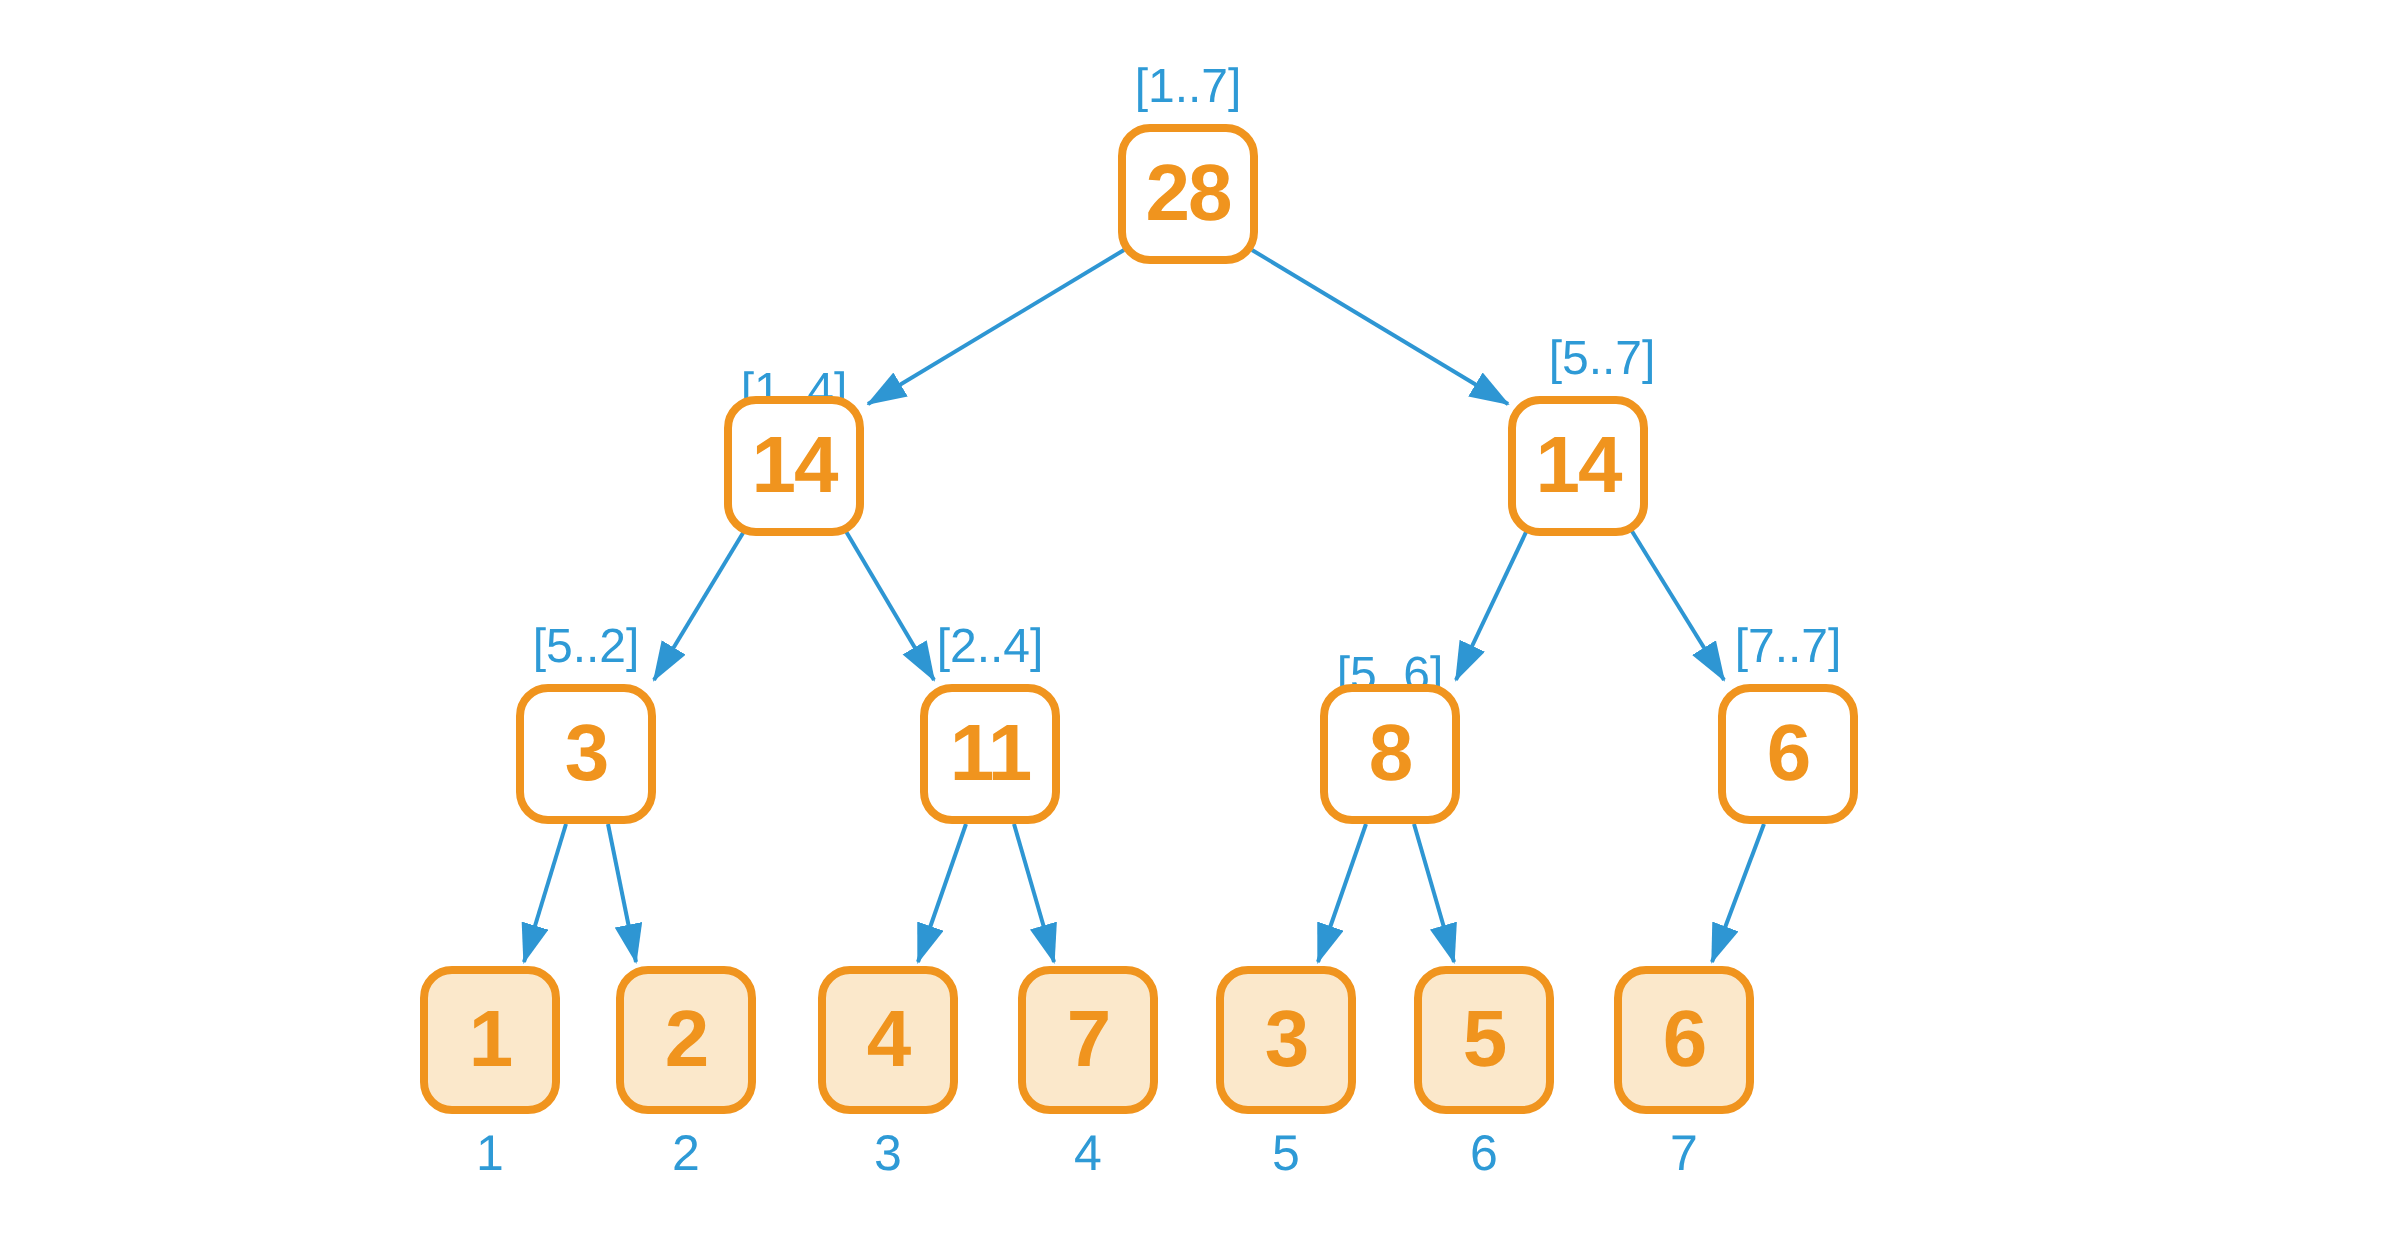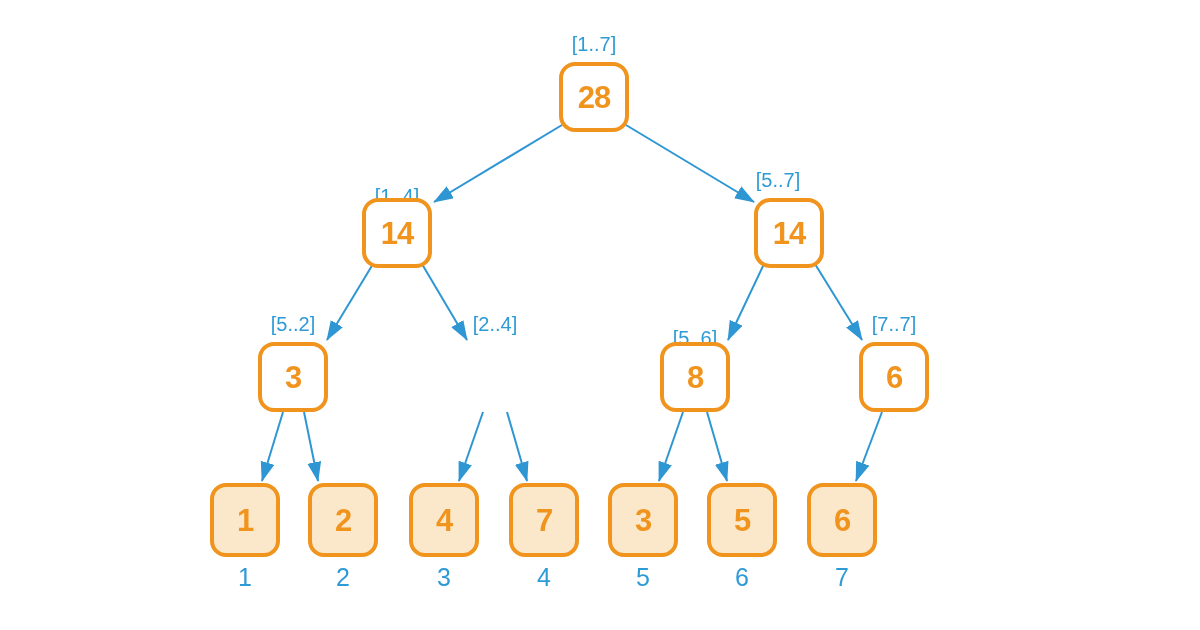--- a/index.html
+++ b/index.html
@@ -11,26 +11,26 @@
   #canvas { position:absolute; left:0; top:0; width:1200px; height:630px; }
   svg.edges { position:absolute; left:0; top:0; z-index:1; }
   .node {
     position:absolute; z-index:2; box-sizing:border-box;
     width:70px; height:70px;
     border:4px solid #F0941E; border-radius:16px; background:#ffffff;
     display:flex; align-items:center; justify-content:center;
   }
   .node.leaf { height:74px; background:#FBE8CB; }
   .val {
-    color:#F0941E; font-weight:bold; font-size:31px; line-height:1;
+    color:#F0941E; font-weight:bold; font-size:40px; line-height:1;
     letter-spacing:-1px;
   }
   .range {
     position:absolute; z-index:2; width:90px; height:26px; line-height:26px;
-    text-align:center; color:#2E9AD6; font-size:20px; font-weight:normal;
+    text-align:center; color:#2E9AD6; font-size:24px; font-weight:normal;
   }
   .idx {
     position:absolute; z-index:2; width:70px; height:30px; line-height:30px;
     text-align:center; color:#2E9AD6; font-size:25px; font-weight:normal;
   }
 </style>
 </head>
 <body>
 
 <div id="canvas">
@@ -53,37 +53,40 @@
       <line x1="483" y1="412" x2="459" y2="481" marker-end="url(#arrow)"></line>
       <line x1="507" y1="412" x2="527" y2="481" marker-end="url(#arrow)"></line>
       <line x1="683" y1="412" x2="659" y2="481" marker-end="url(#arrow)"></line>
       <line x1="707" y1="412" x2="727" y2="481" marker-end="url(#arrow)"></line>
       <line x1="882" y1="412" x2="856" y2="481" marker-end="url(#arrow)"></line>
     </g>
   </svg>
 
   <div class="range" style="left:549px;top:31px">[1..7]</div>
   <div class="range" style="left:352px;top:183px">[1..4]</div>
-  <div class="range" style="left:733px;top:167px">[5..7]</div>
+  <div class="range" style="left:756px;top:167px">[5..7]</div>
   <div class="range" style="left:248px;top:311px">[5..2]</div>
   <div class="range" style="left:450px;top:311px">[2..4]</div>
   <div class="range" style="left:650px;top:325px">[5..6]</div>
   <div class="range" style="left:849px;top:311px">[7..7]</div>
 
   <div class="node" style="left:559px;top:62px">
     <span class="val">28</span>
   </div>
   <div class="node" style="left:362px;top:198px">
     <span class="val">14</span>
   </div>
   <div class="node" style="left:754px;top:198px">
     <span class="val">14</span>
   </div>
   <div class="node" style="left:258px;top:342px">
     <span class="val">3</span>
+  </div>
+  <div class="node" style="left:460px;top:342px">
+    <span class="val">11</span>
   </div>
   <div class="node" style="left:660px;top:342px">
     <span class="val">8</span>
   </div>
   <div class="node" style="left:859px;top:342px">
     <span class="val">6</span>
   </div>
 
   <div class="node leaf" style="left:210px;top:483px">
     <span class="val">1</span>

